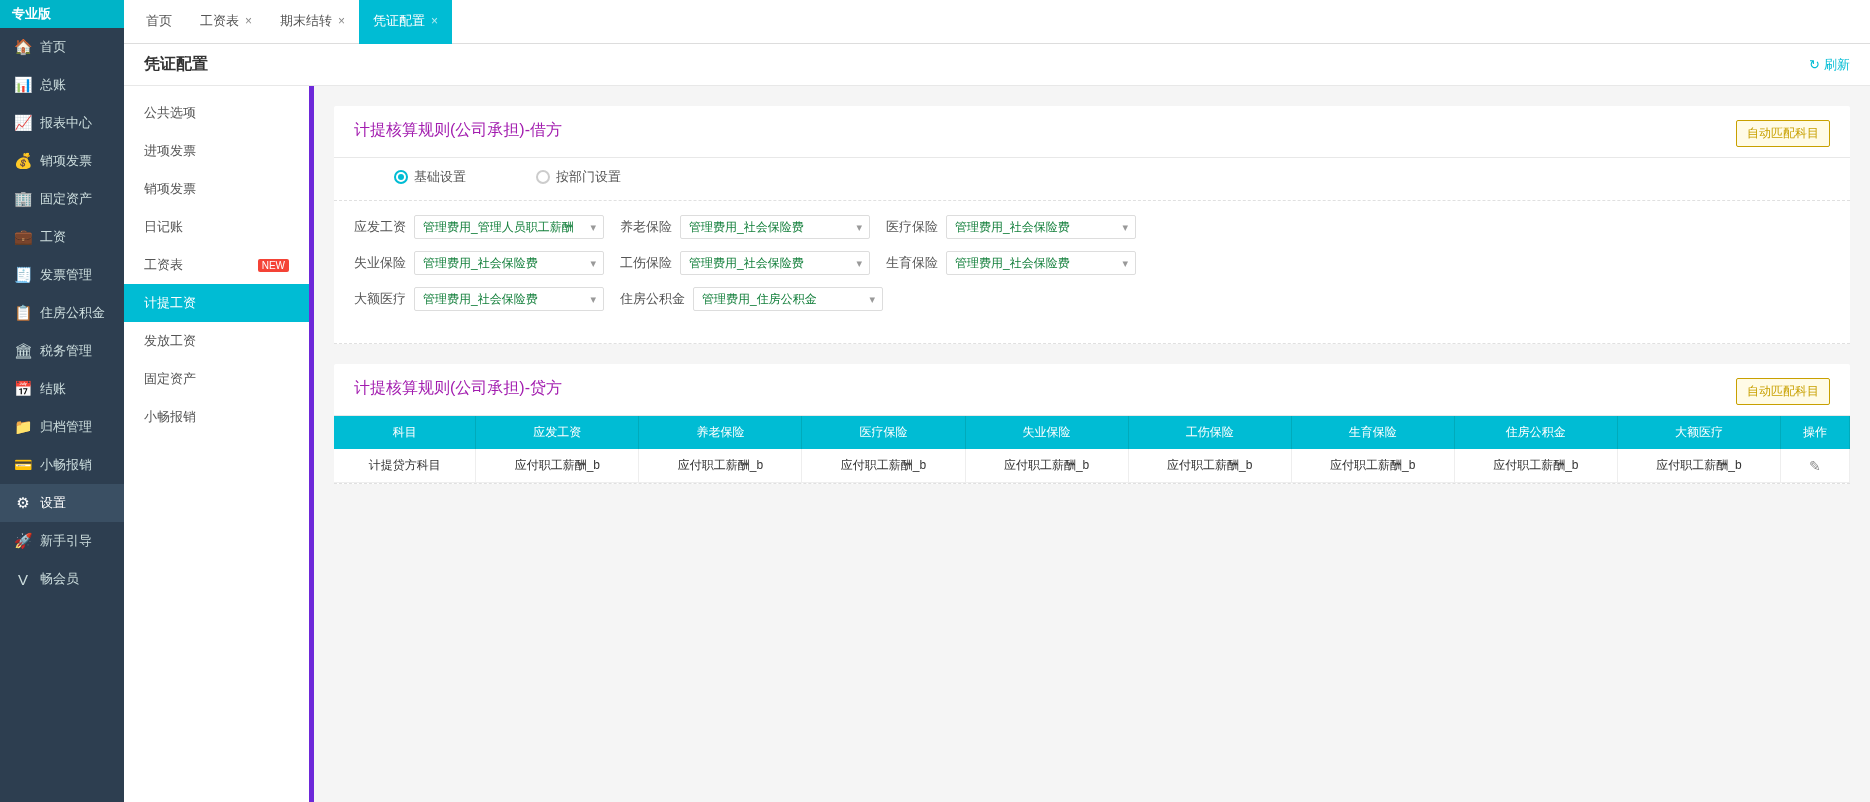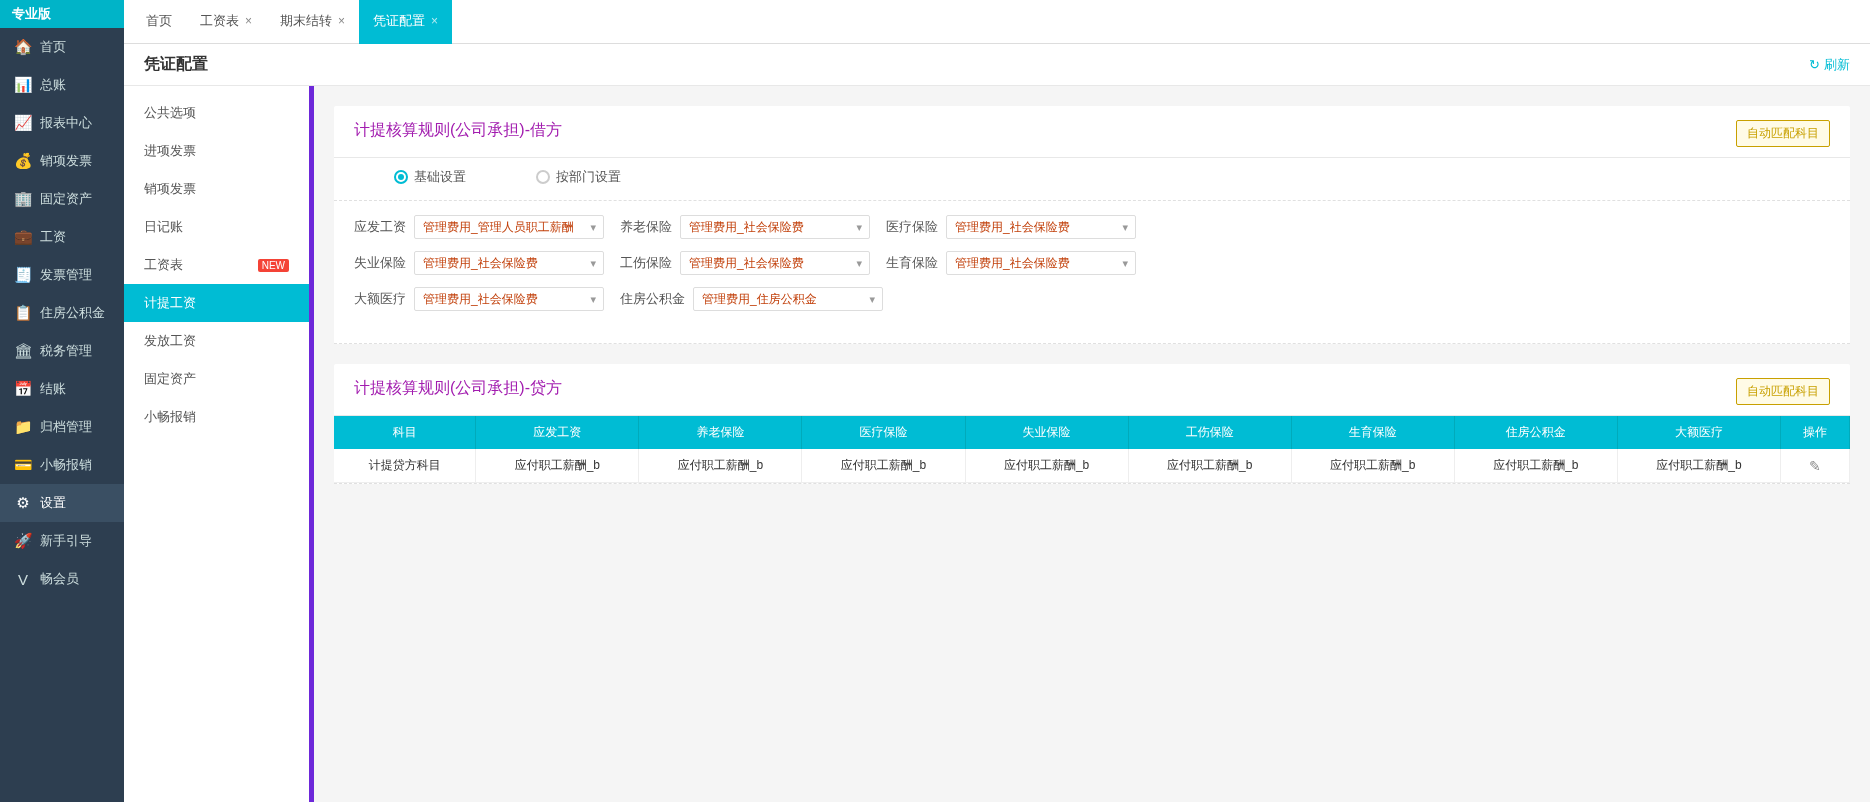--- a/index.html
+++ b/index.html
@@ -241,21 +241,21 @@
       color: #555;
       font-size: 13px;
       white-space: nowrap;
       min-width: 50px;
     }
     .form-select {
       border: 1px solid #ddd;
       background: #fff;
       padding: 4px 24px 4px 8px;
       font-size: 12px;
-      color: #c2410c;
+      color: #15803d;
       border-radius: 2px;
       cursor: pointer;
       width: 190px;
       appearance: none;
       position: relative;
     }
     .select-wrapper {
       position: relative;
       display: inline-block;
     }

